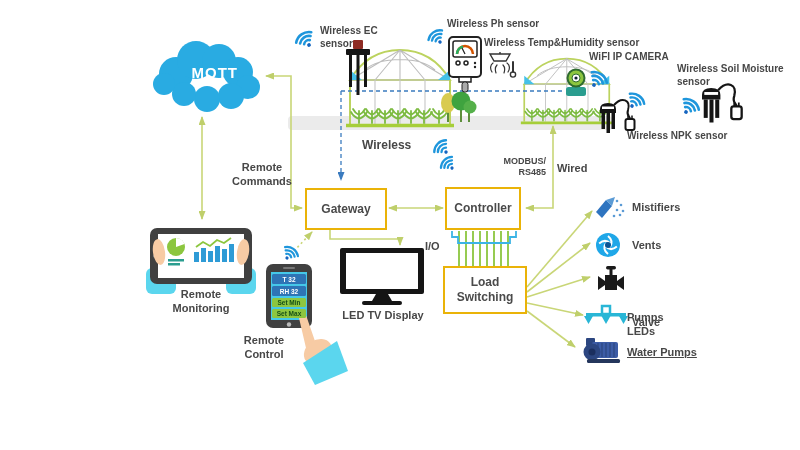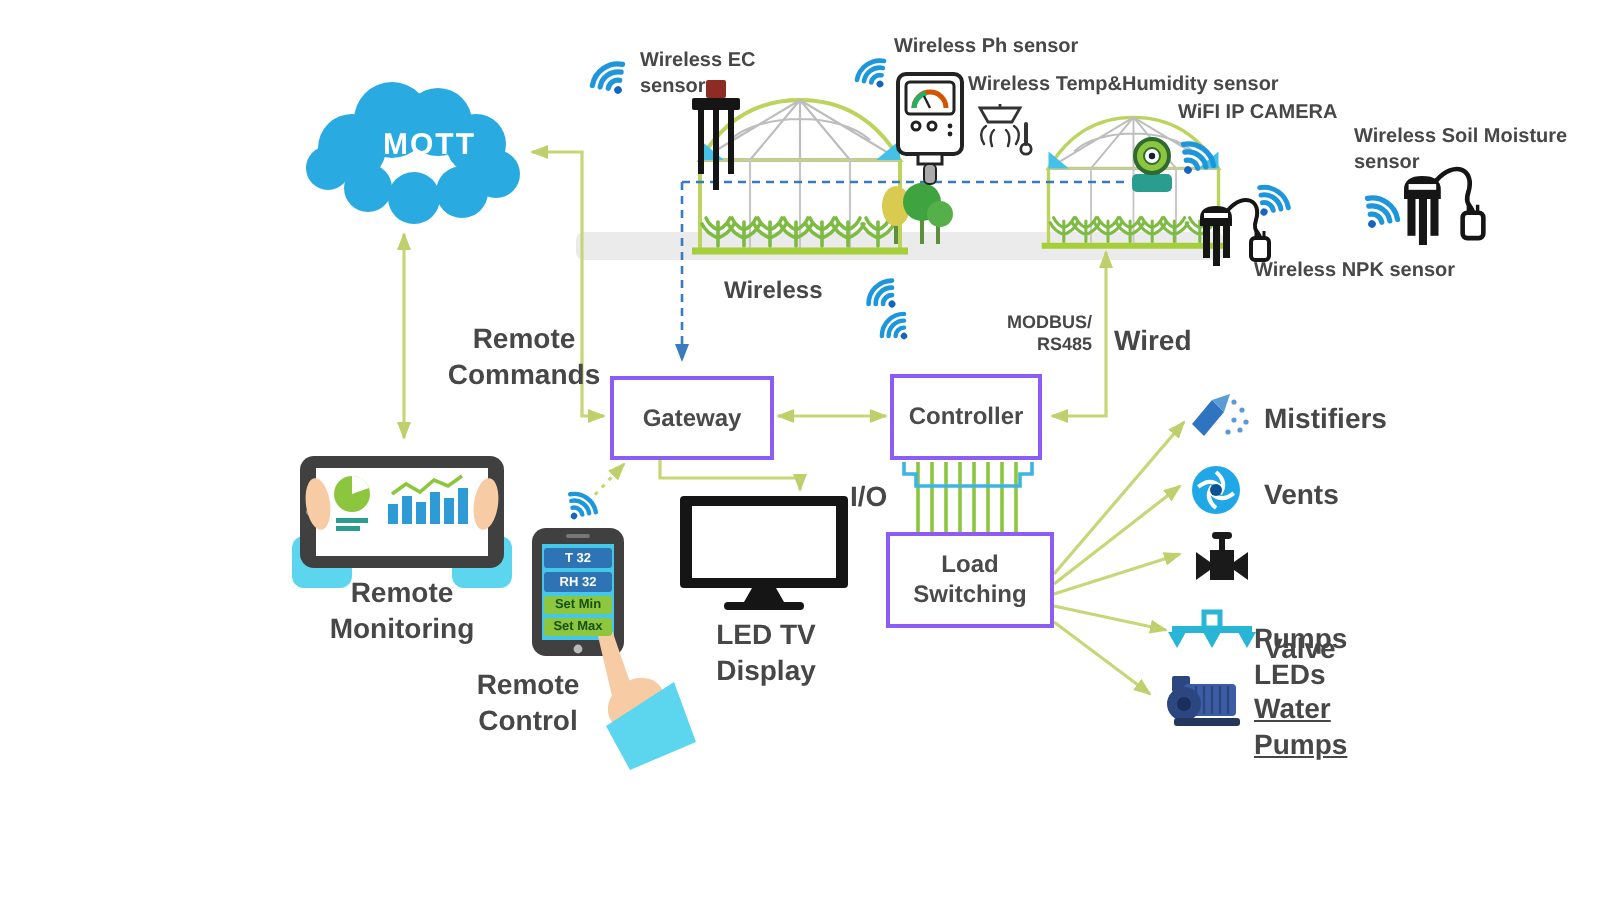--- a/index.html
+++ b/index.html
@@ -1,26 +1,26 @@
 <!DOCTYPE html>
 <html><head>
 <meta charset="utf-8">
 <style>
   html,body{margin:0;padding:0;background:#fff;}
   #stage{position:relative;width:800px;height:450px;background:#fff;overflow:hidden;
          font-family:"Liberation Sans",sans-serif;}
   #wires{position:absolute;left:0;top:0;}
   .lbl{position:absolute;font:600 10px/1.25 "Liberation Sans",sans-serif;color:#474747;
        white-space:pre-line;}
-  .s11{font-size:14px;}
+  .s11{font-size:11px;}
   .s12{font-size:12px;}
   .s9{font-size:9px;}
   .ctr{text-align:center;}
   .rgt{text-align:right;}
-  .node{position:absolute;background:#fff;border:2px solid #8b5cf6;display:flex;
+  .node{position:absolute;background:#fff;border:2px solid #eab308;display:flex;
         align-items:center;justify-content:center;text-align:center;
         font:600 12px/1.25 "Liberation Sans",sans-serif;color:#4a4a4a;white-space:pre-line;
         box-sizing:border-box;}
   .cloud-label{position:absolute;color:#fff;font:700 15px "Liberation Sans",sans-serif;
         letter-spacing:1px;text-align:right;}
   .prow{position:absolute;display:flex;align-items:center;justify-content:center;
         font:700 6.5px "Liberation Sans",sans-serif;border-radius:1.5px;}
   .prow.blue{background:#2E74B5;color:#fff;}
   .prow.green{background:#8DC63F;color:#175017;}
 </style>

